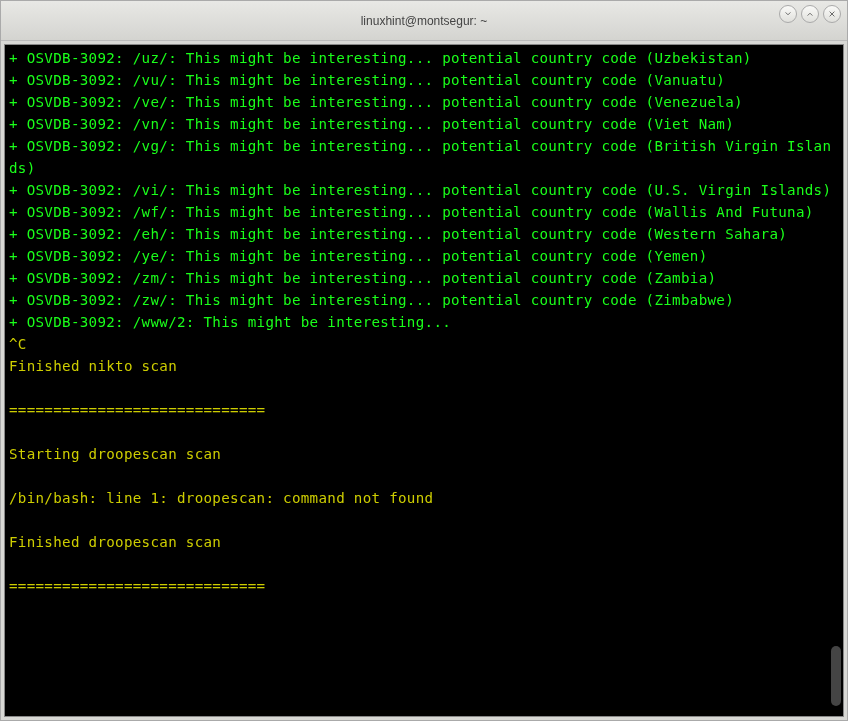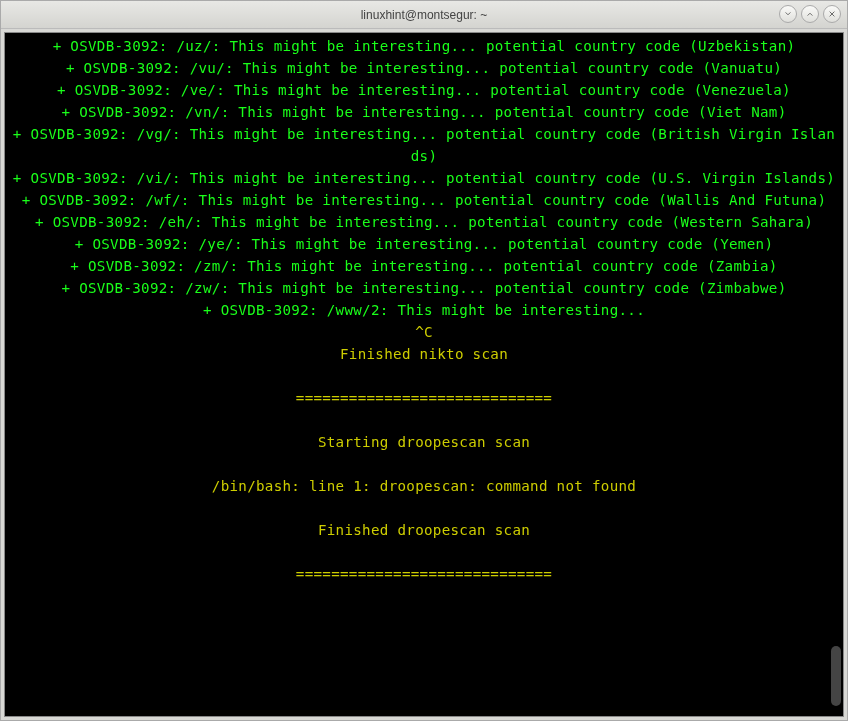--- a/index.html
+++ b/index.html
@@ -16,21 +16,21 @@
     }
     .window {
       width: 848px;
       height: 721px;
       background: #d8d8d5;
       border: 1px solid #aaa;
       display: flex;
       flex-direction: column;
     }
     .titlebar {
-      height: 28px;
+      height: 40px;
       background: linear-gradient(to bottom, #e8e8e5, #d4d4d0);
       border-bottom: 1px solid #bbb;
       display: flex;
       align-items: center;
       justify-content: center;
       position: relative;
       font-family: sans-serif;
       font-size: 12px;
       color: #444;
     }
@@ -71,21 +71,20 @@
       margin: 3px;
       border: 1px solid #888;
     }
     .terminal-content {
       font-family: "DejaVu Sans Mono", "Liberation Mono", monospace;
       font-size: 14.2px;
       line-height: 22px;
       white-space: pre-wrap;
       word-break: break-all;
       letter-spacing: 0.3px;
-      text-align: center;
     }
     .green {
       color: #1aff1a;
     }
     .yellow {
       color: #cdcd00;
     }
     .scrollbar {
       position: absolute;
       right: 2px;

